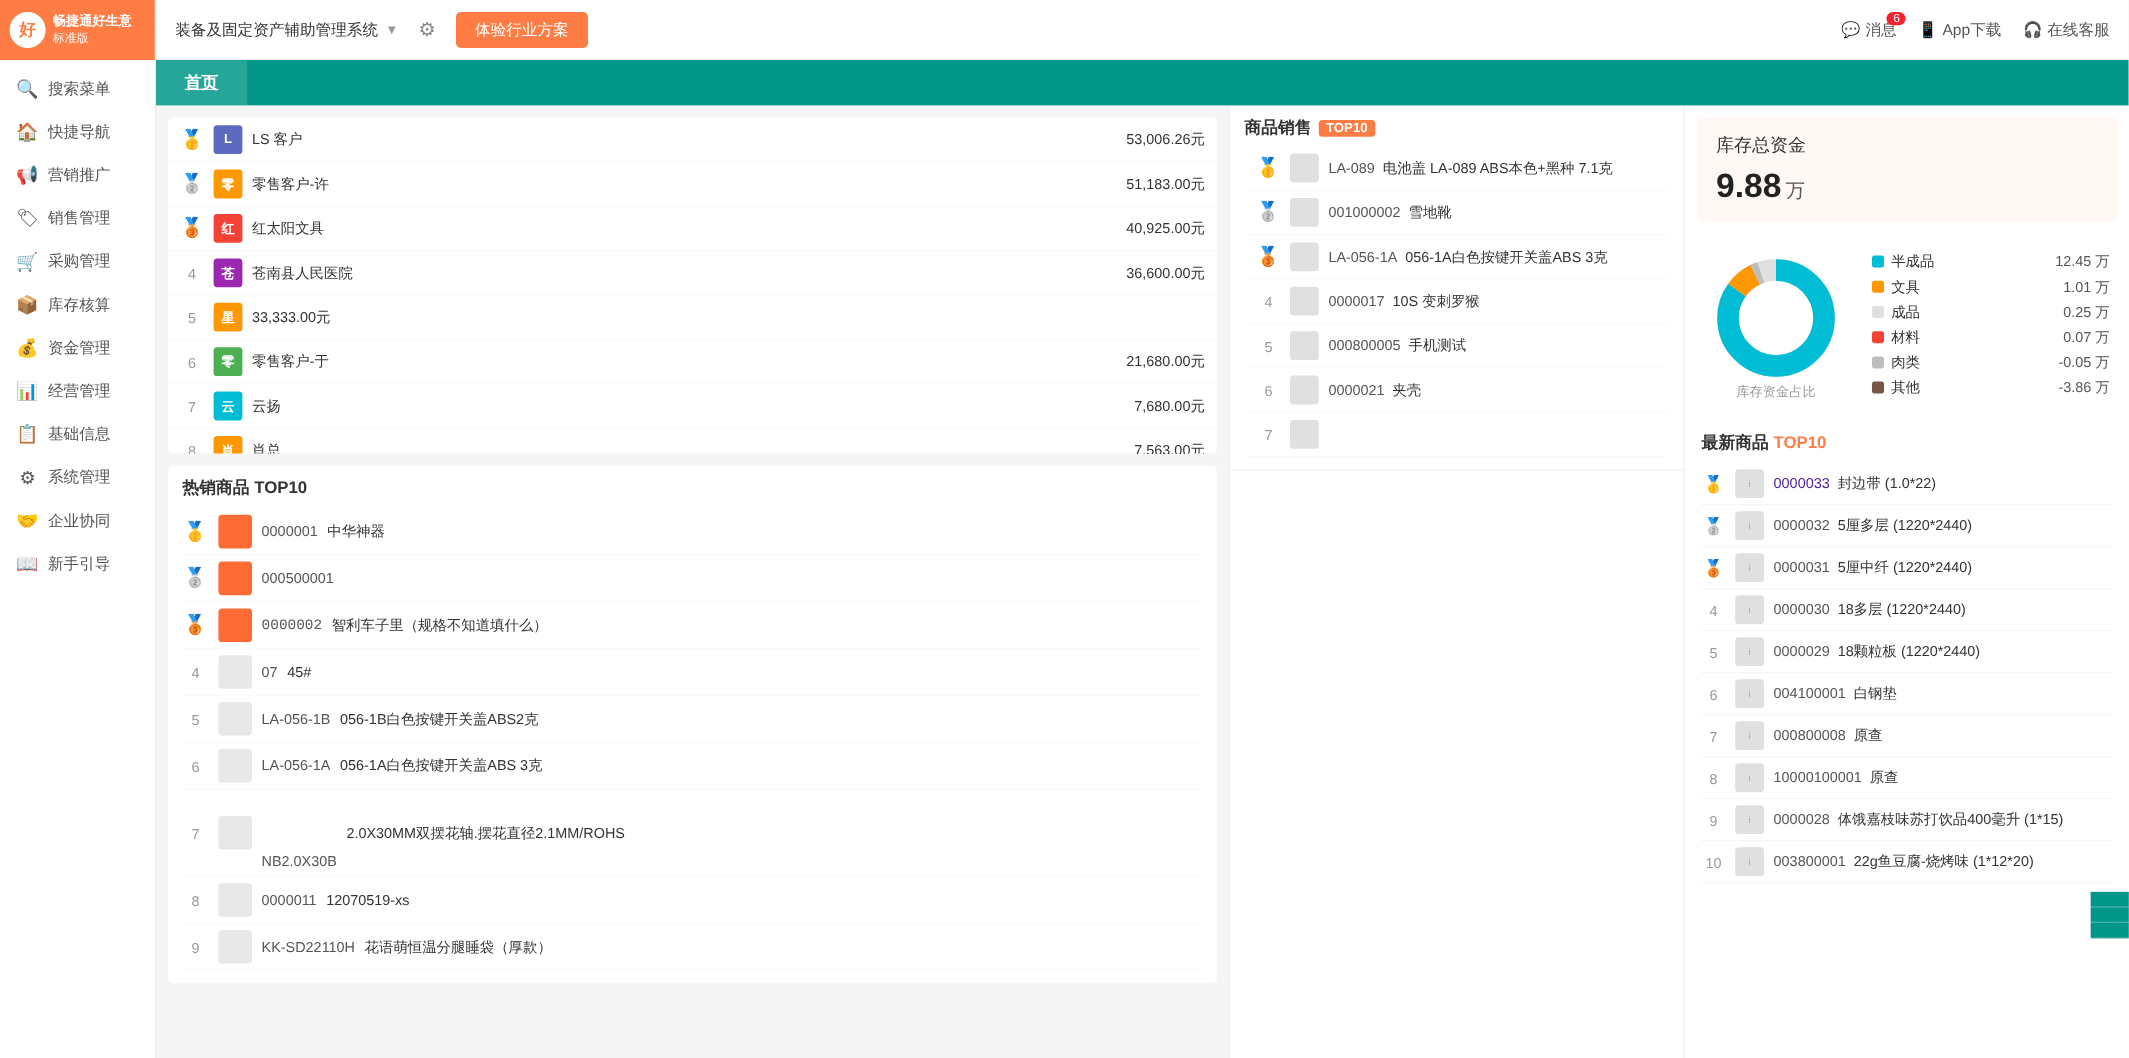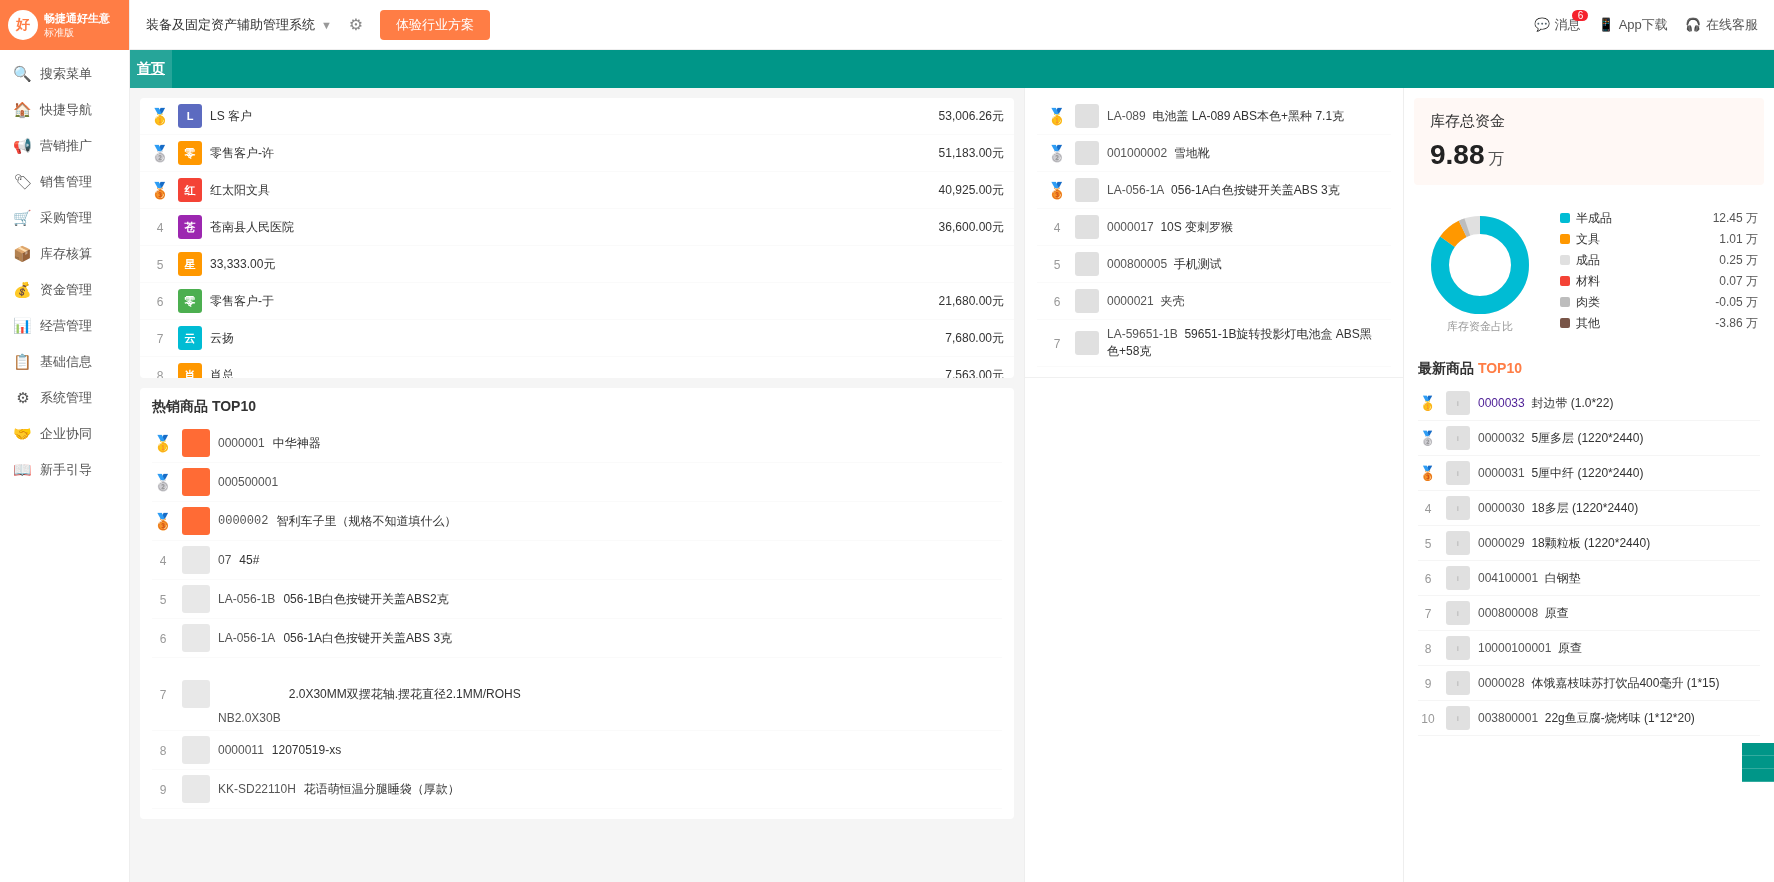--- a/index.html
+++ b/index.html
@@ -134,21 +134,21 @@
     }
 
     
     .nav-tabs {
       background: #009688;
       display: flex;
       padding: 0;
       flex-shrink: 0;
     }
     .nav-tab {
-      padding: 10px 7px;
+      padding: 10px 24px;
       color: #fff;
       cursor: pointer;
       font-size: 14px;
       text-decoration: underline;
     }
     .nav-tab.active {
       background: rgba(255,255,255,0.15);
       font-weight: bold;
     }
 
@@ -591,20 +591,24 @@
     <span style="color:#555;font-size:12px;">KK-SD22110H</span>
     <span style="color:#333;font-size:12px;flex:1;">花语萌恒温分腿睡袋（厚款）</span>
   </div>
           </div>
       </div>
 
     </div>
 
     <div class="middle-panel">
       <div class="middle-top">
+        <div class="section-title">
+          <span>商品销售</span>
+          <span class="top10-badge">TOP10</span>
+        </div>
         <div id="middle-product-container" class="scrollbar-area">
             <div class="ranking-row">
     <div style="width:20px;text-align:center;flex-shrink:0;"><span style="font-size:16px;">🥇</span></div>
     <div class="gray-avatar"></div>
     <div style="flex:1;font-size:12px;color:#333;">
       <span style="color:#555;">LA-089</span>&nbsp;&nbsp;<span>电池盖 LA-089 ABS本色+黑种 7.1克</span>
     </div>
   </div>
             <div class="ranking-row">
     <div style="width:20px;text-align:center;flex-shrink:0;"><span style="font-size:16px;">🥈</span></div>
@@ -637,23 +641,20 @@
             <div class="ranking-row">
     <div style="width:20px;text-align:center;flex-shrink:0;"><span style="font-size:12px;color:#999;">6</span></div>
     <div class="gray-avatar"></div>
     <div style="flex:1;font-size:12px;color:#333;">
       <span style="color:#555;">0000021</span>&nbsp;&nbsp;<span>夹壳</span>
     </div>
   </div>
             <div class="ranking-row">
     <div style="width:20px;text-align:center;flex-shrink:0;"><span style="font-size:12px;color:#999;">7</span></div>
     <div class="gray-avatar"></div>
-    <div style="flex:1;font-size:12px;color:#333;">
-      <span style="color:#555;">LA-59651-1B</span>&nbsp;&nbsp;<span>59651-1B旋转投影灯电池盒 ABS黑色+58克</span>
-    </div>
   </div>
           </div>
       </div>
     </div>
 
     <div class="right-panel">
 
       <div class="inventory-section">
         <div class="inventory-title">库存总资金</div>
         <div>

